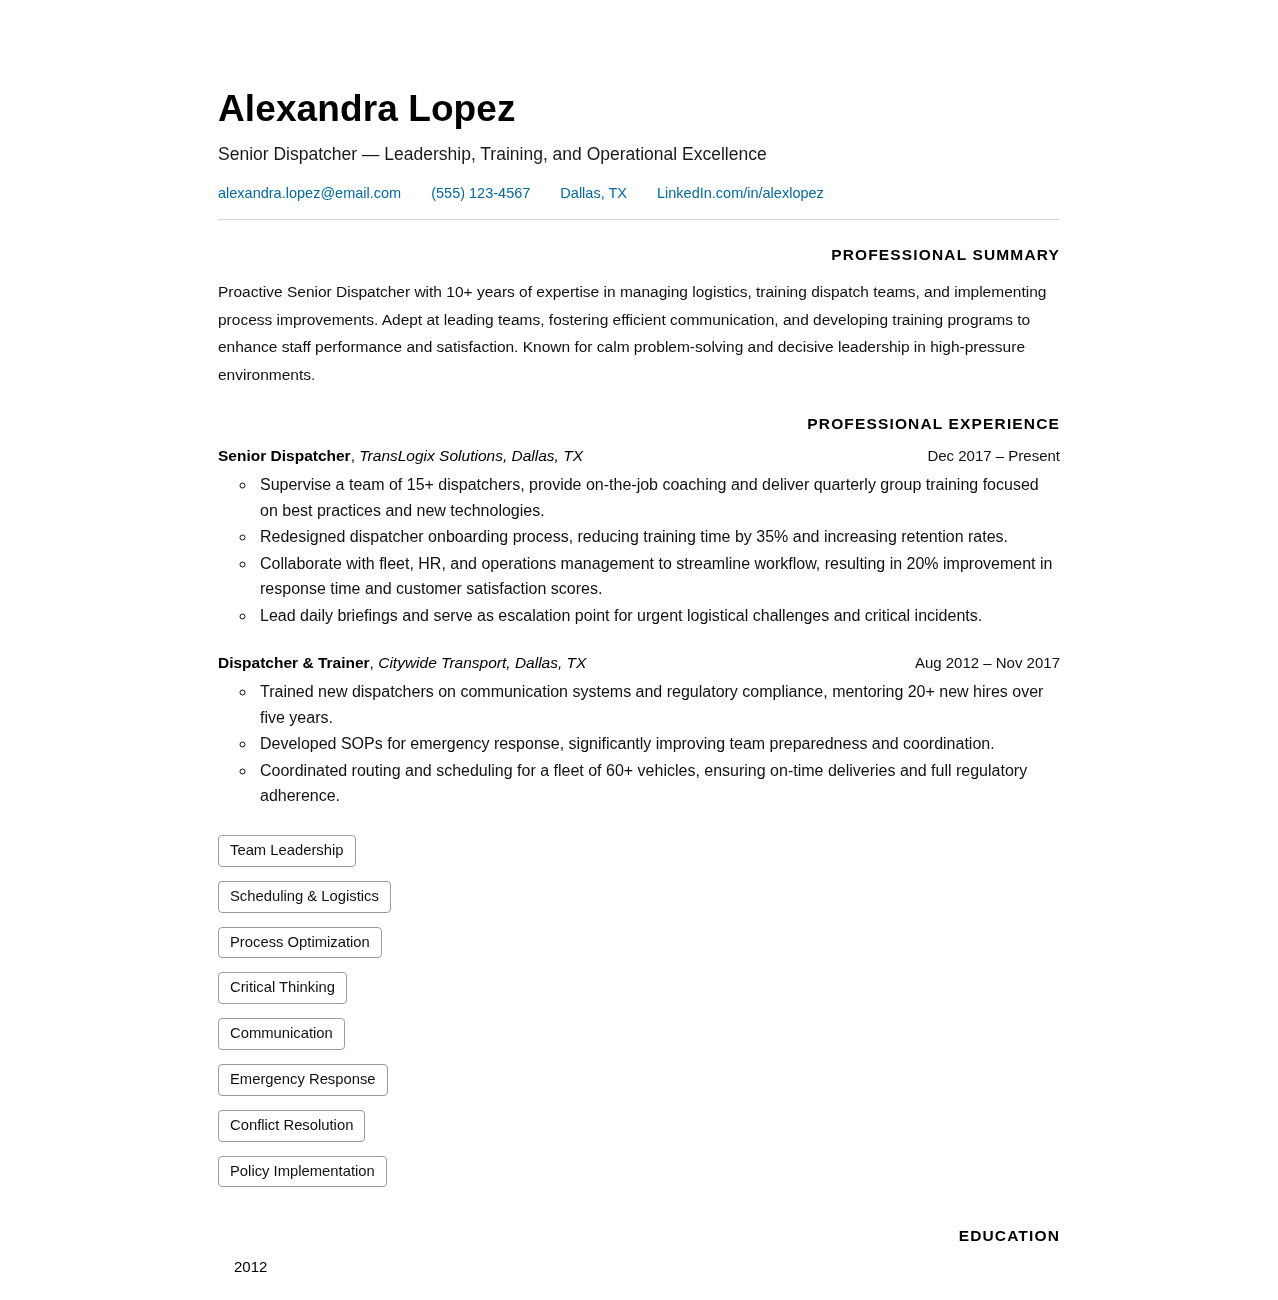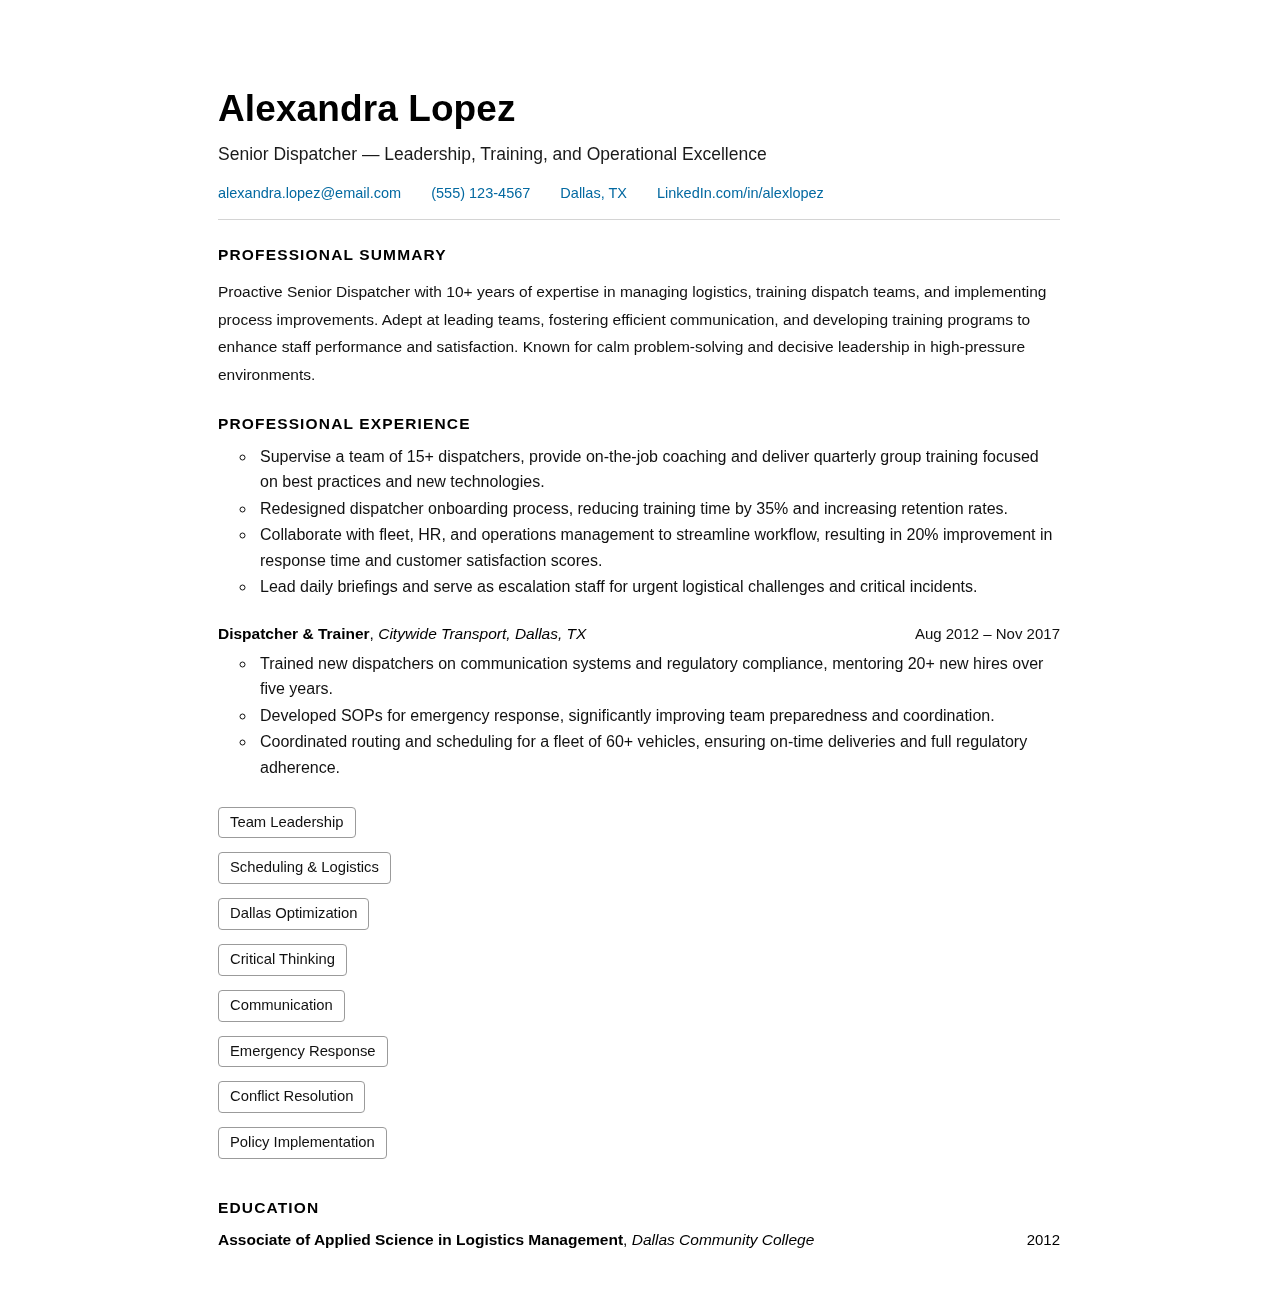--- a/index.html
+++ b/index.html
@@ -61,20 +61,21 @@
 
   
   .section { margin-bottom: 26px; }
   .section-title {
     font-size: 15.5px;
     font-weight: bold;
     letter-spacing: 1.15px;
     text-transform: uppercase;
     margin: 0 0 14px 0;
     color: #000;
+    text-align: right;
   }
 
   .summary-text {
     font-size: 15.5px;
     line-height: 1.78;
     margin: 0;
     color: #111;
     max-width: 840px;
   }
 
@@ -178,25 +179,31 @@
 
     <section class="section">
       <h2 class="section-title">PROFESSIONAL SUMMARY</h2>
       <p class="summary-text">Proactive Senior Dispatcher with 10+ years of expertise in managing logistics, training dispatch teams, and implementing process improvements. Adept at leading teams, fostering efficient communication, and developing training programs to enhance staff performance and satisfaction. Known for calm problem-solving and decisive leadership in high-pressure environments.</p>
     </section>
 
     <section class="section">
       <h2 class="section-title tight">PROFESSIONAL EXPERIENCE</h2>
 
       <div class="exp-block">
+        <div class="exp-head">
+          <div class="exp-left">
+            <span class="exp-role">Senior Dispatcher</span><span class="exp-sep">, </span><span class="exp-company">TransLogix Solutions, Dallas, TX</span>
+          </div>
+          <div class="exp-dates">Dec 2017 – Present</div>
+        </div>
         <ul class="bullets">
           <li>Supervise a team of 15+ dispatchers, provide on-the-job coaching and deliver quarterly group training focused on best practices and new technologies.</li>
           <li>Redesigned dispatcher onboarding process, reducing training time by 35% and increasing retention rates.</li>
           <li>Collaborate with fleet, HR, and operations management to streamline workflow, resulting in 20% improvement in response time and customer satisfaction scores.</li>
-          <li>Lead daily briefings and serve as escalation staff for urgent logistical challenges and critical incidents.</li>
+          <li>Lead daily briefings and serve as escalation point for urgent logistical challenges and critical incidents.</li>
         </ul>
       </div>
 
       <div class="exp-block">
         <div class="exp-head">
           <div class="exp-left">
             <span class="exp-role">Dispatcher &amp; Trainer</span><span class="exp-sep">, </span><span class="exp-company">Citywide Transport, Dallas, TX</span>
           </div>
           <div class="exp-dates">Aug 2012 – Nov 2017</div>
         </div>
@@ -205,34 +212,31 @@
           <li>Developed SOPs for emergency response, significantly improving team preparedness and coordination.</li>
           <li>Coordinated routing and scheduling for a fleet of 60+ vehicles, ensuring on-time deliveries and full regulatory adherence.</li>
         </ul>
       </div>
     </section>
 
     <section class="section">
       <div class="skills-wrap">
         <span class="skill-chip">Team Leadership</span>
         <span class="skill-chip">Scheduling &amp; Logistics</span>
-        <span class="skill-chip">Dallas Optimization</span>
+        <span class="skill-chip">Process Optimization</span>
         <span class="skill-chip">Critical Thinking</span>
         <span class="skill-chip">Communication</span>
         <span class="skill-chip">Emergency Response</span>
         <span class="skill-chip">Conflict Resolution</span>
         <span class="skill-chip">Policy Implementation</span>
       </div>
     </section>
 
     <section class="section">
       <h2 class="section-title tight">EDUCATION</h2>
       <div class="edu-row">
-        <div class="edu-left">
-          <span class="edu-degree">Associate of Applied Science in Logistics Management</span><span>, </span><span class="edu-school">Dallas Community College</span>
-        </div>
         <div class="edu-year">2012</div>
       </div>
     </section>
 
 
   </div>
 </div>
 
 </body></html>

